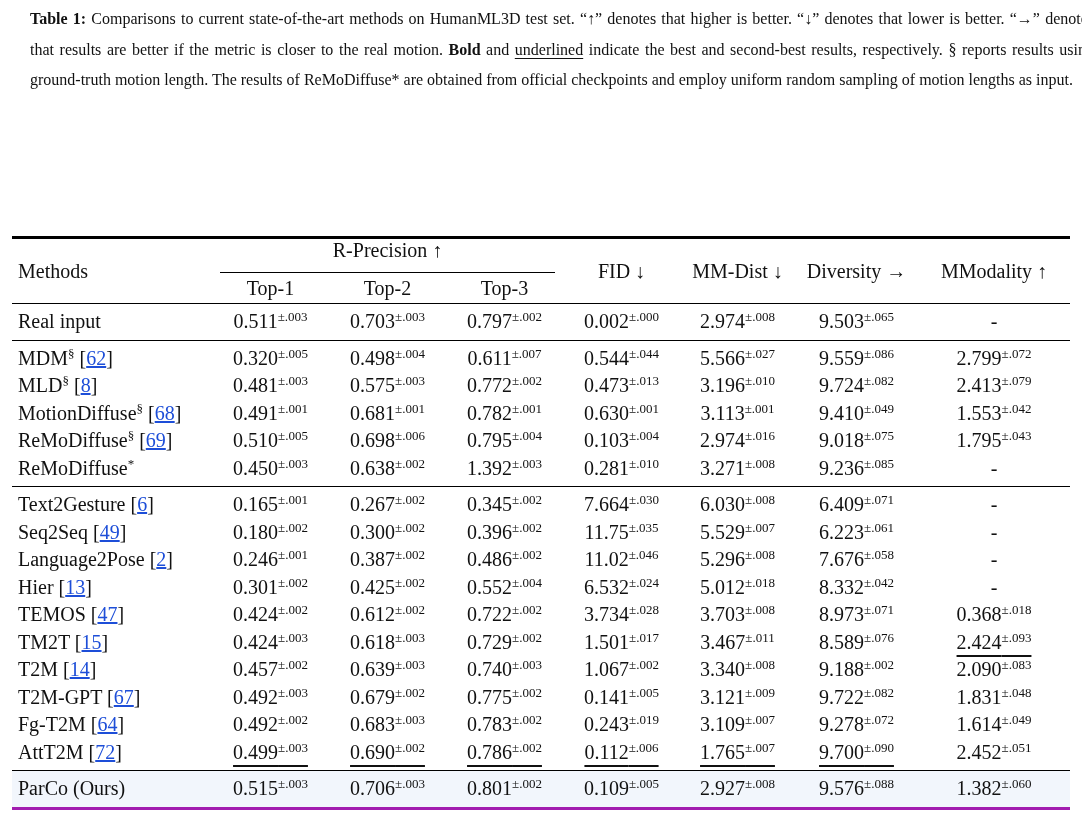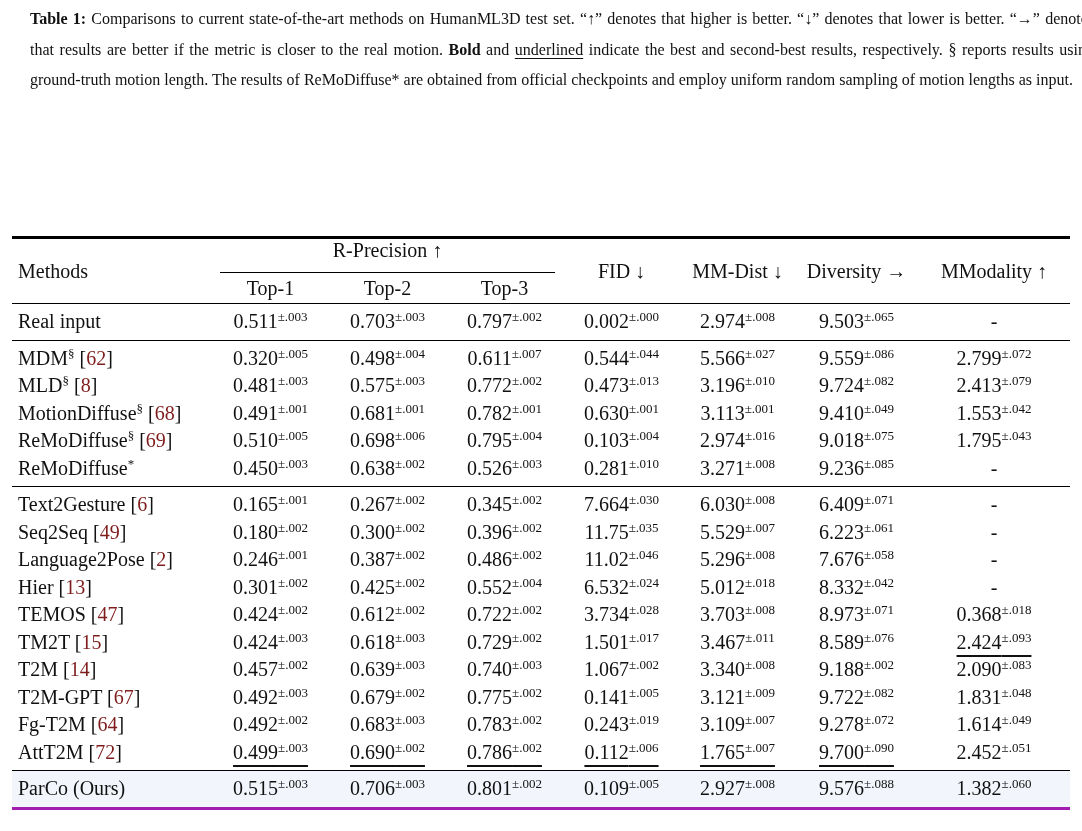--- a/index.html
+++ b/index.html
@@ -29,21 +29,21 @@
   td, th { padding: 0 2px; white-space: nowrap; font-weight: normal; }
   .rule-top { border-top: 3px solid #000; }
   .rule-mid { border-top: 1.5px solid #000; }
   .rule-bot { border-bottom: 3px solid #a21caf; }
   .cmid { border-bottom: 1.5px solid #000; }
   thead th { text-align: center; height: 30px; }
   thead th.left { text-align: left; padding-left: 6px; }
   tbody td { height: 27.5px; text-align: center; vertical-align: middle; }
   tbody td.name { text-align: left; padding-left: 6px; }
   sup { font-size: 13px; vertical-align: 7px; line-height: 0; }
-  .cite { color: #7f1d1d; }
+  .cite { color: #1d4ed8; text-decoration: underline; }
   .bold { font-weight: normal; }
   .ul { text-decoration: underline; text-underline-offset: 6px; text-decoration-thickness: 1.5px; }
   .ours { background: #f2f6fc; }
   .pad-top td { padding-top: 4px; }
   .pad-bot td { padding-bottom: 4px; }
 </style>
 </head>
 <body>
 
 <div class="caption">
@@ -127,21 +127,21 @@
           <td><span><span>0.795</span><sup>±.004</sup></span></td>
           <td><span><span>0.103</span><sup>±.004</sup></span></td>
           <td><span><span>2.974</span><sup>±.016</sup></span></td>
           <td><span><span>9.018</span><sup>±.075</sup></span></td>
           <td><span><span>1.795</span><sup>±.043</sup></span></td>
         </tr>
         <tr class="pad-bot">
           <td class="name"><span>ReMoDiffuse</span><sup>*</sup></td>
           <td><span><span>0.450</span><sup>±.003</sup></span></td>
           <td><span><span>0.638</span><sup>±.002</sup></span></td>
-          <td><span><span>0.526</span><sup>±.003</sup></span></td>
+          <td><span><span>1.392</span><sup>±.003</sup></span></td>
           <td><span><span>0.281</span><sup>±.010</sup></span></td>
           <td><span><span>3.271</span><sup>±.008</sup></span></td>
           <td><span><span>9.236</span><sup>±.085</sup></span></td>
           <td><span><span>-</span></span></td>
         </tr>
         <tr class="rule-mid pad-top">
           <td class="name"><span>Text2Gesture</span> [<span class="cite">6</span>]</td>
           <td><span><span>0.165</span><sup>±.001</sup></span></td>
           <td><span><span>0.267</span><sup>±.002</sup></span></td>
           <td><span><span>0.345</span><sup>±.002</sup></span></td>

